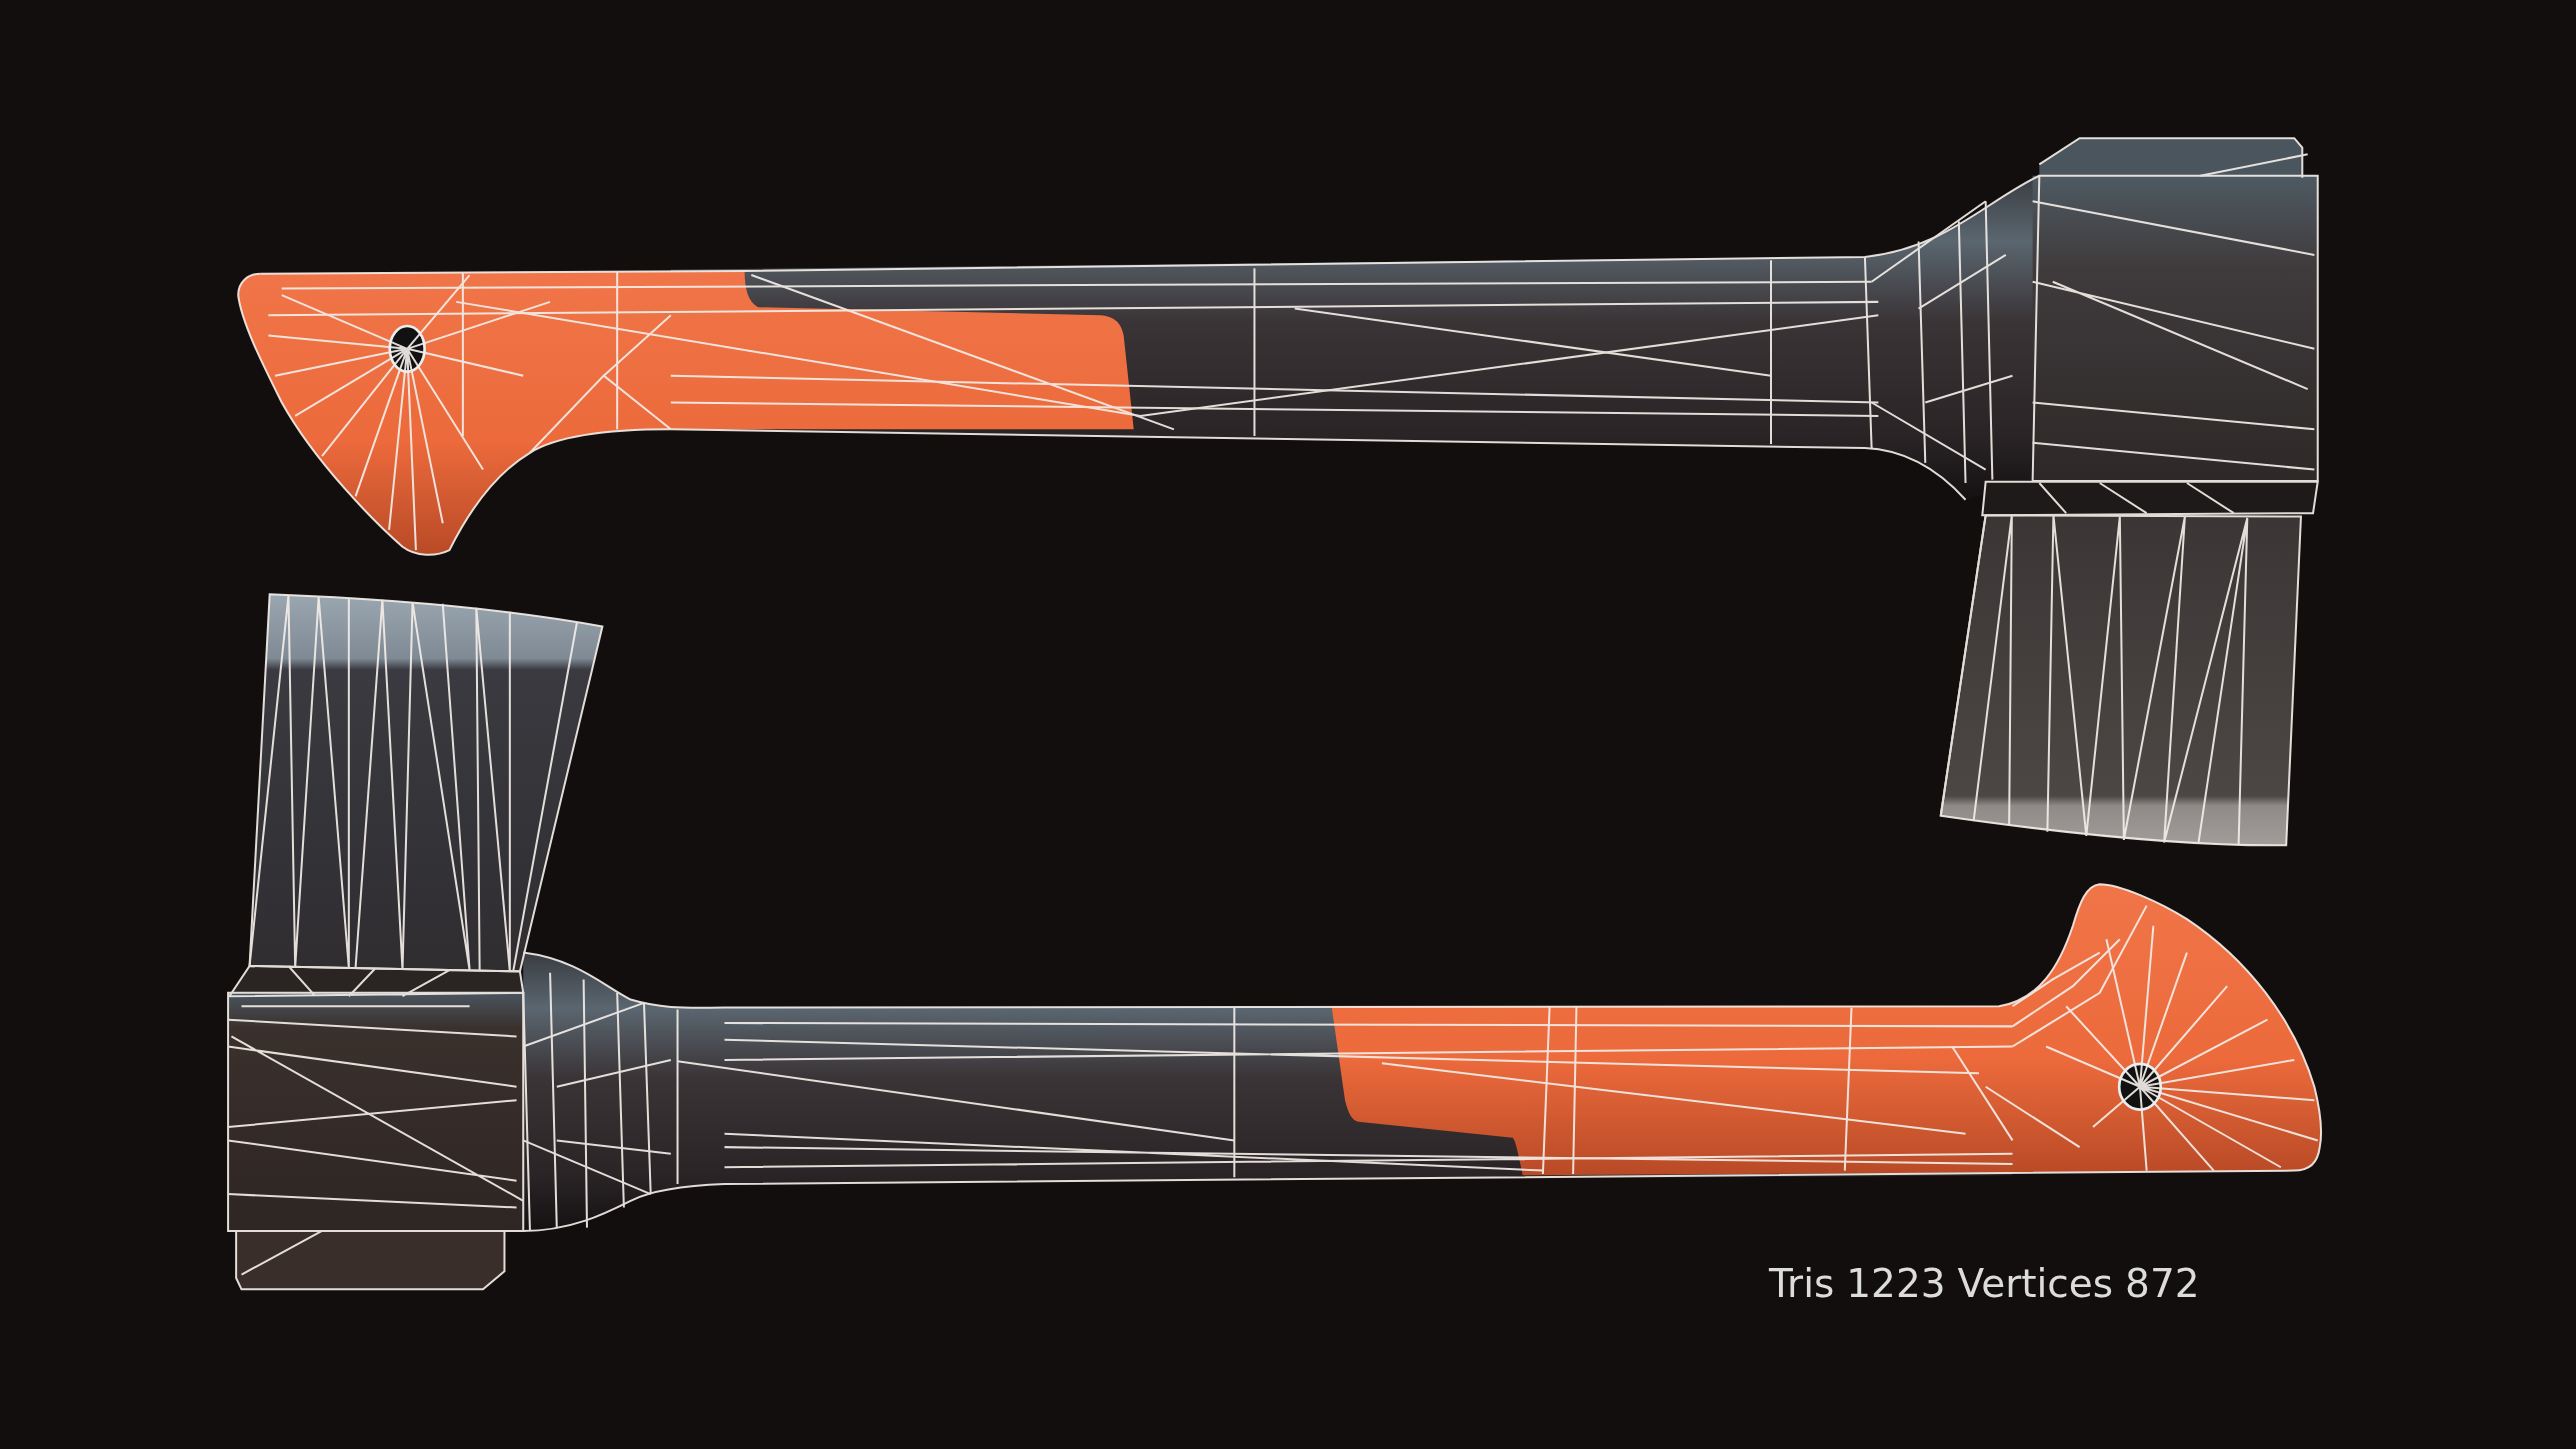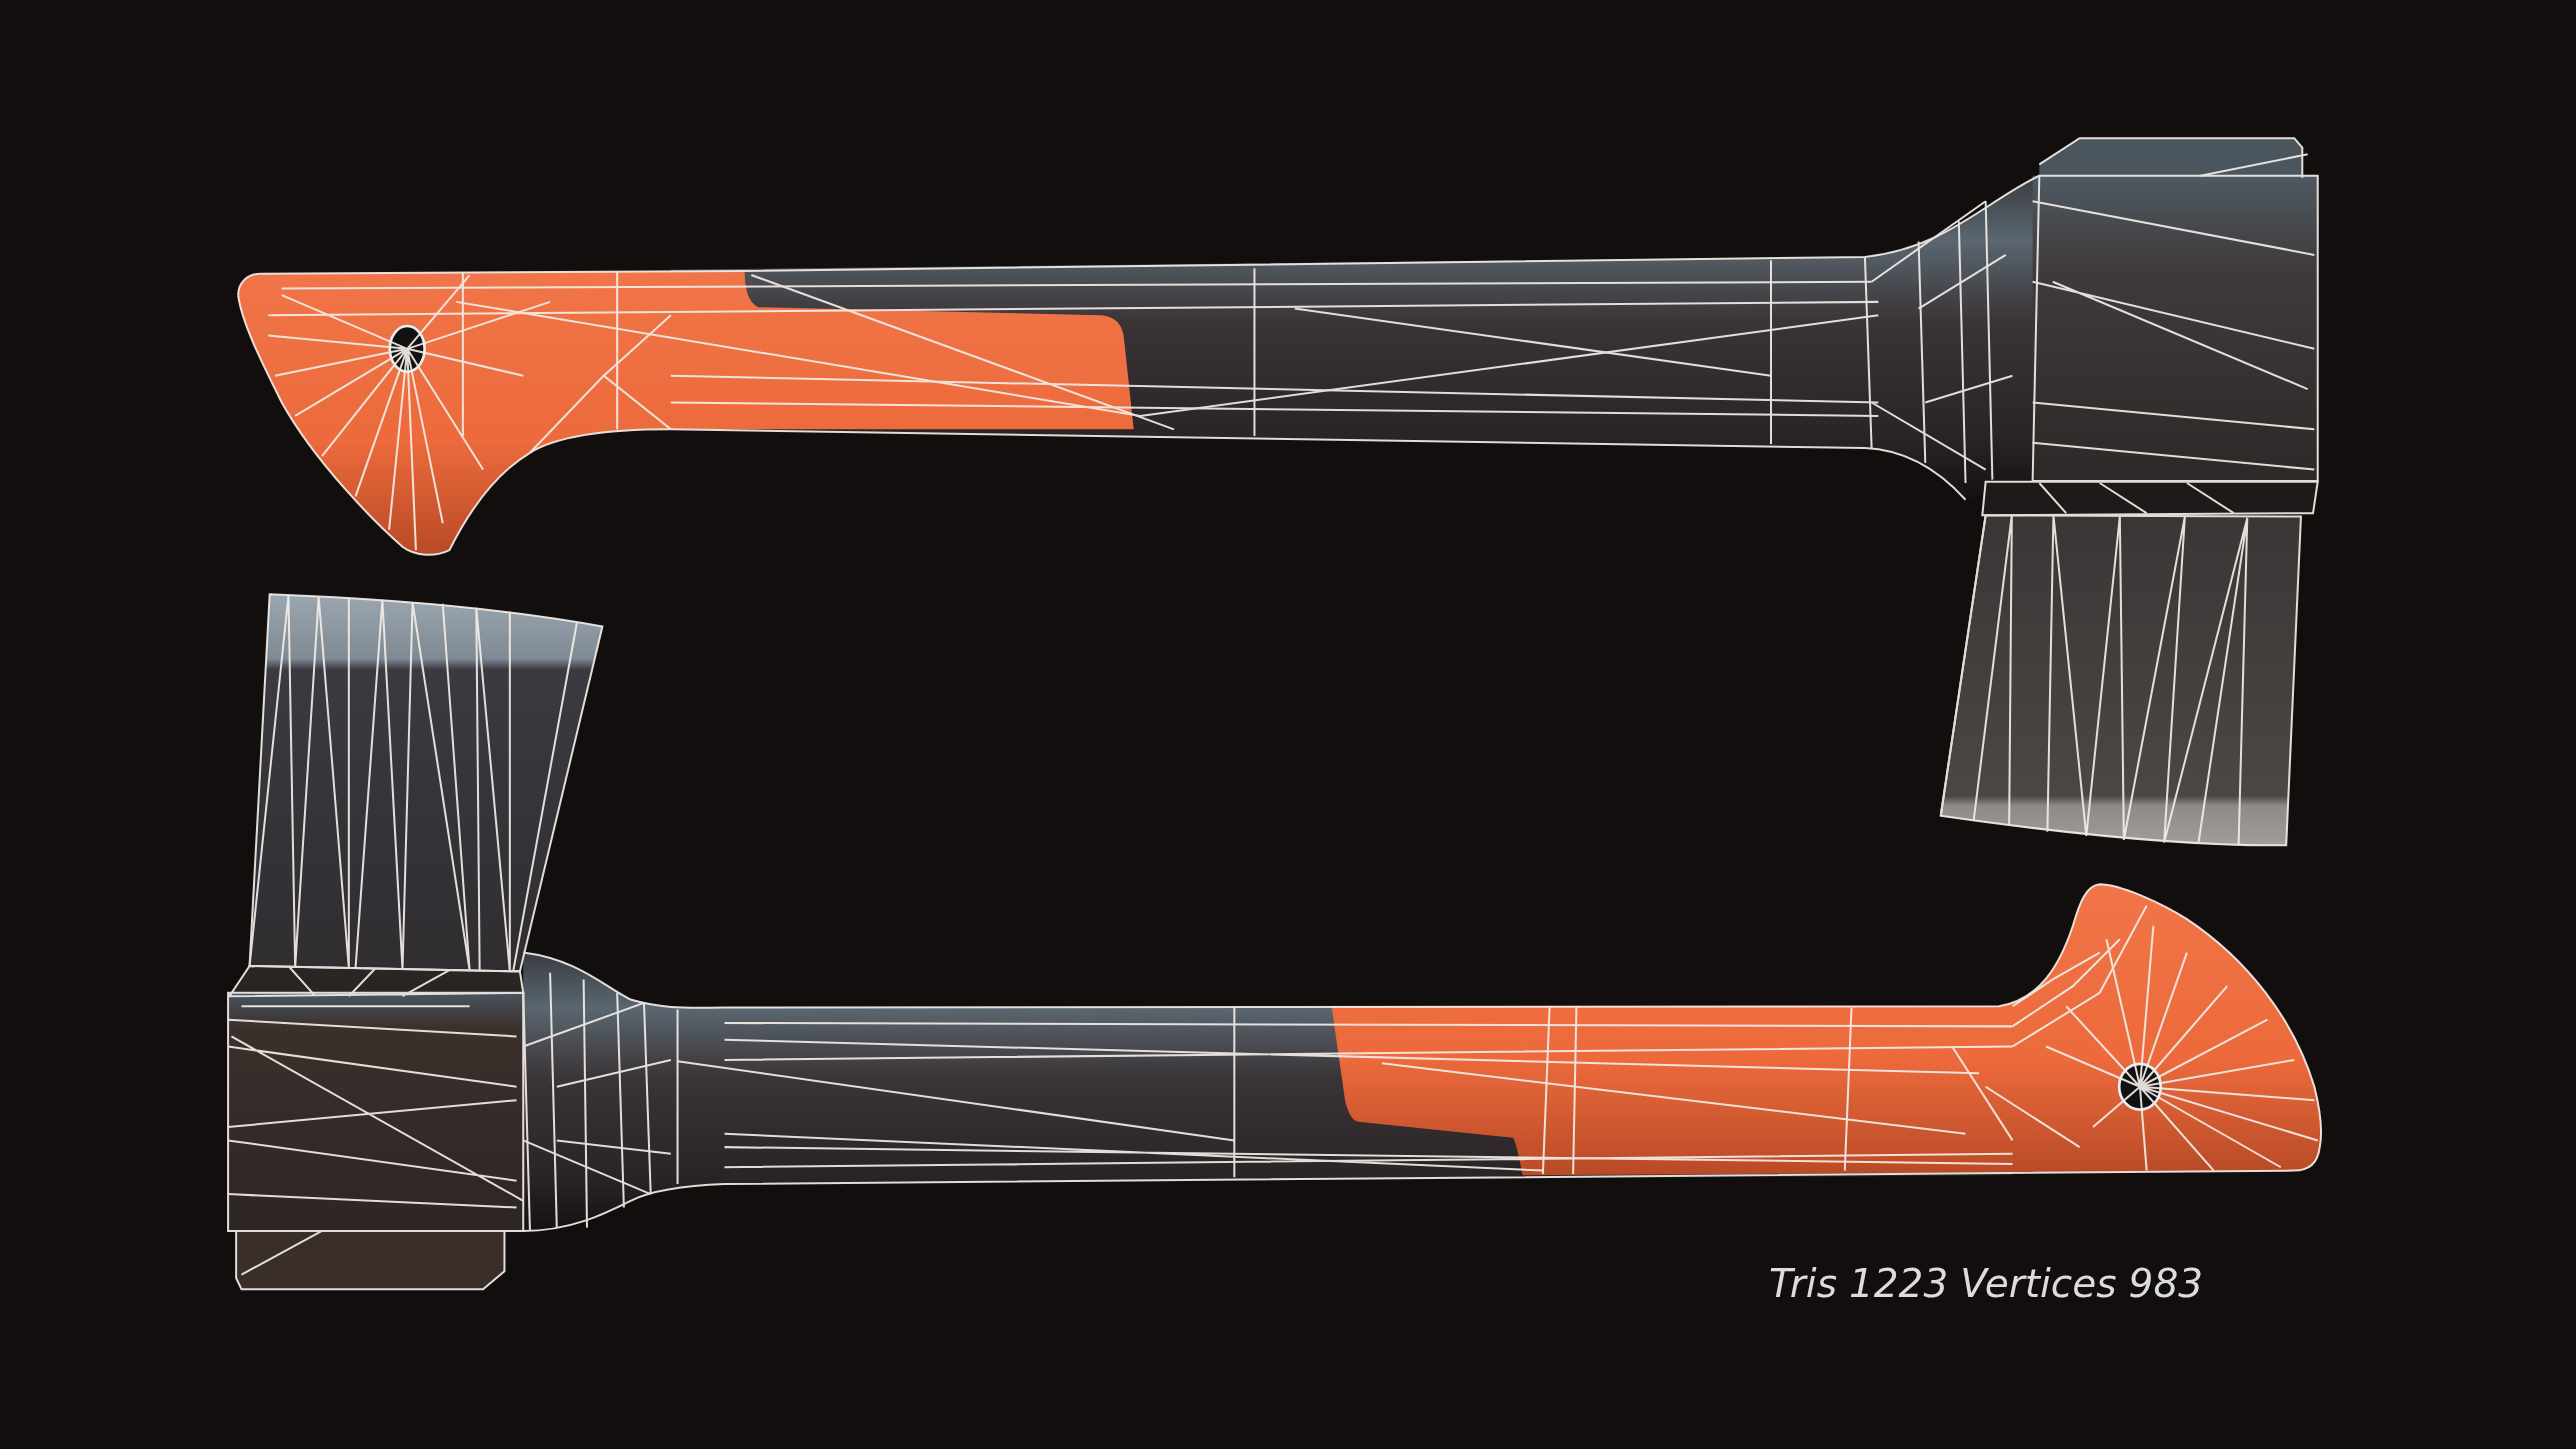--- a/index.html
+++ b/index.html
@@ -9,21 +9,21 @@
     position:relative;
     font-family:"DejaVu Sans", sans-serif;
   }
   #stage { position:absolute; left:0; top:0; width:2576px; height:1449px; }
   .stats {
     position:absolute; left:1769px; top:1261px;
     font-family:"DejaVu Sans", sans-serif;
     font-size:39px; color:#dcdcdc; letter-spacing:0px;
     white-space:nowrap;
   }
-  .stats span { margin-right:12px;font-style:italic; }
+  .stats span { margin-right:12px; }
 </style>
 </head>
 <body>
 
 <svg id="stage" width="2576" height="1449" viewBox="0 0 3840 2160" xmlns="http://www.w3.org/2000/svg">
   <defs>
     <linearGradient id="handleGrad" x1="0" y1="0" x2="0" y2="1">
       <stop offset="0" stop-color="#3a3c42"></stop>
       <stop offset="0.2" stop-color="#5a6670"></stop>
       <stop offset="0.45" stop-color="#3a3436"></stop>
@@ -141,15 +141,15 @@
 
       <path d="M372,1440 L775,1448 L780,1480 L342,1485 Z M430,1440 L470,1485 M560,1443 L520,1485 M670,1446 L600,1485"></path>
 
       <path d="M402,886 C560,892 740,905 898,934 L775,1448 L372,1440 Z"></path>
       <path d="M430,888 L372,1440 M430,888 L440,1442 M475,890 L440,1442 M475,890 L520,1443 M520,892 L520,1443 M570,894 L530,1443 M570,894 L600,1445 M615,898 L600,1445 M615,898 L700,1446 M660,900 L700,1446 M710,906 L715,1446 M710,906 L760,1448 M760,912 L760,1448 M860,928 L765,1448"></path>
     </g>
   </g>
 </svg>
 
 <div class="stats">
-  <span>Tris</span><span>1223</span><span>Vertices</span><span>983</span>
+  <span>Tris</span><span>1223</span><span>Vertices</span><span>872</span>
 </div>
 
 
 </body></html>

